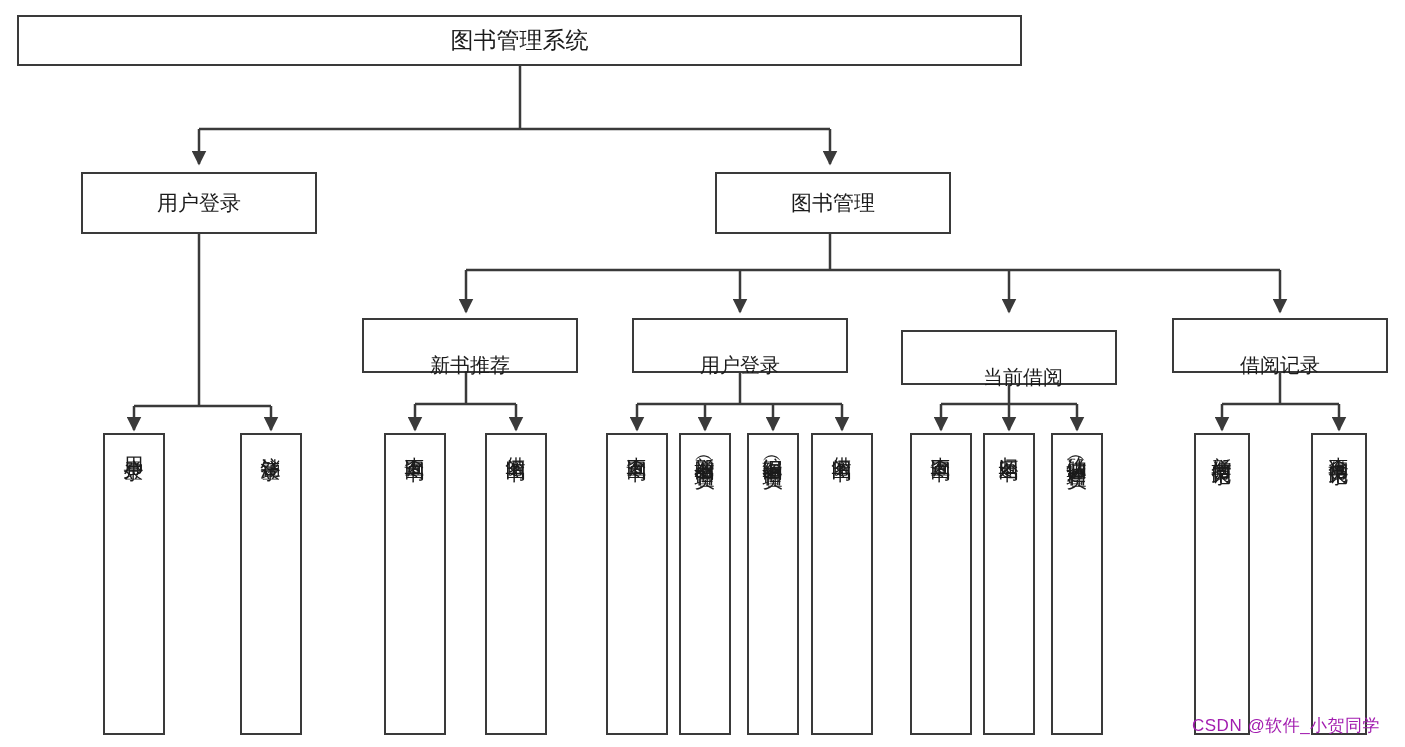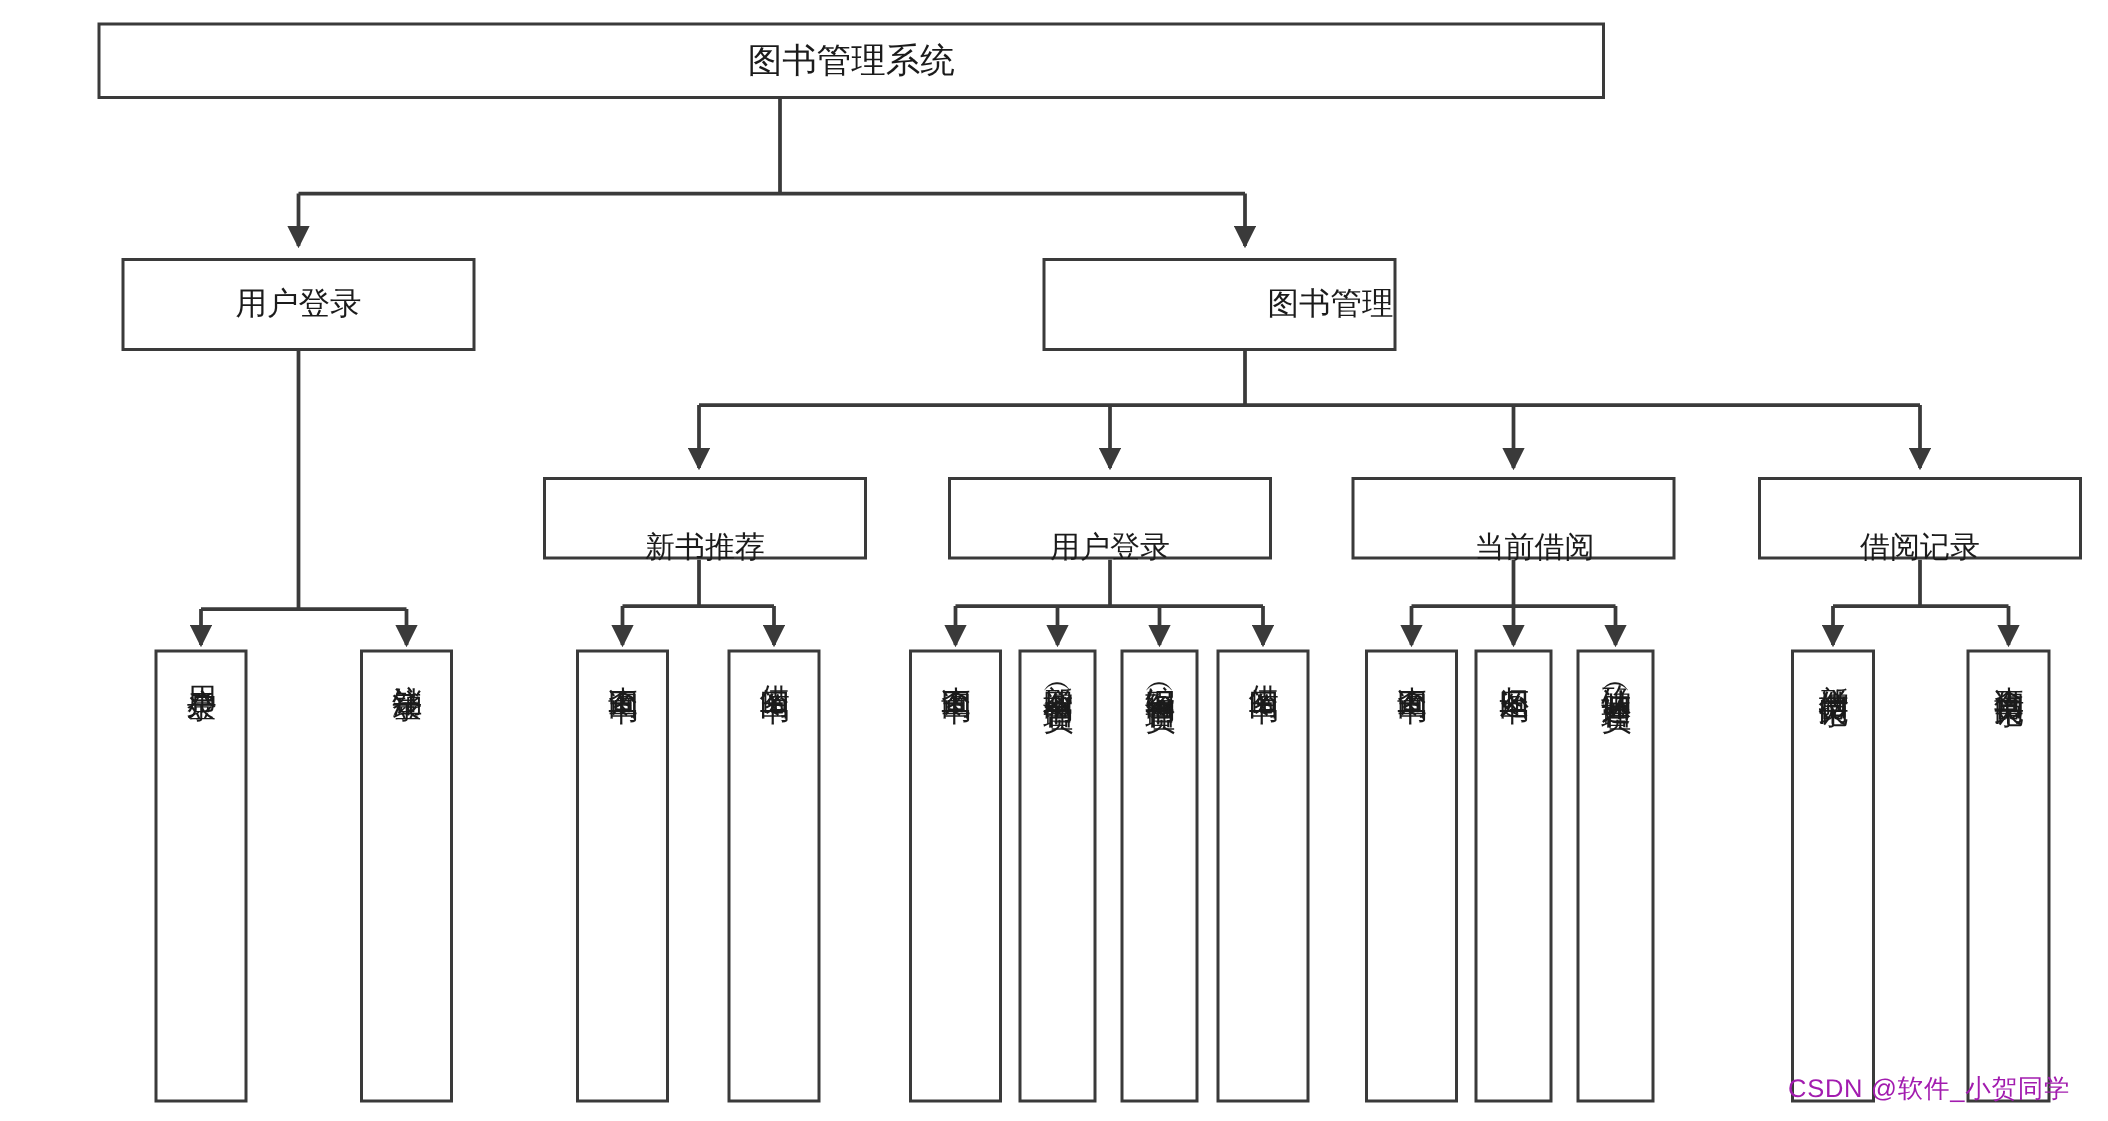--- a/index.html
+++ b/index.html
@@ -126,41 +126,41 @@
       <path d="M 1009 404 L 1009 430" marker-end="url(#arrow)"></path>
       <path d="M 1077 404 L 1077 430" marker-end="url(#arrow)"></path>
 
       <path d="M 1280 373 L 1280 404"></path>
       <path d="M 1222 404 L 1339 404"></path>
       <path d="M 1222 404 L 1222 430" marker-end="url(#arrow)"></path>
       <path d="M 1339 404 L 1339 430" marker-end="url(#arrow)"></path>
     </g>
   </svg>
 
-  <div class="node lvl-root" style="left:17px; top:15px; width:1005px; height:51px;margin-left:48px;">
+  <div class="node lvl-root" style="left:17px; top:15px; width:1005px; height:51px;">
     <span class="node-label">图书管理系统</span>
   </div>
 
   <div class="node lvl-1" style="left:81px; top:172px; width:236px; height:62px;">
     <span class="node-label">用户登录</span>
   </div>
 
-  <div class="node lvl-1" style="left:695px; top:172px; width:236px; height:62px;justify-content:flex-end;">
+  <div class="node lvl-1" style="left:715px; top:172px; width:236px; height:62px;">
     <span class="node-label">图书管理</span>
   </div>
 
   <div class="node lvl-2" style="left:362px; top:318px; width:216px; height:55px;">
     <span class="node-label">新书推荐</span>
   </div>
 
   <div class="node lvl-2" style="left:632px; top:318px; width:216px; height:55px;">
     <span class="node-label">用户登录</span>
   </div>
 
-  <div class="node lvl-2" style="left:901px; top:318px; width:216px; height:55px;padding-left:28px;">
+  <div class="node lvl-2" style="left:901px; top:330px; width:216px; height:55px;padding-left:28px;">
     <span class="node-label">当前借阅</span>
   </div>
 
   <div class="node lvl-2" style="left:1172px; top:318px; width:216px; height:55px;">
     <span class="node-label">借阅记录</span>
   </div>
 
   <div class="node leaf" style="left:103px; top:433px; width:62px; height:302px;">
     <span class="node-label">用户登录</span>
   </div>

